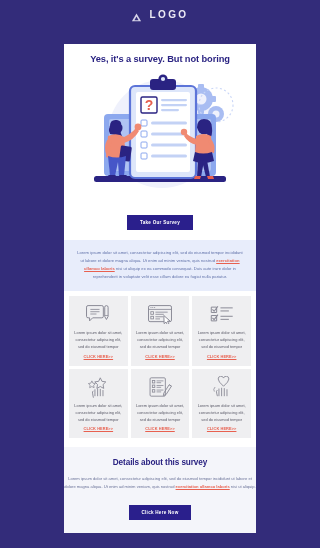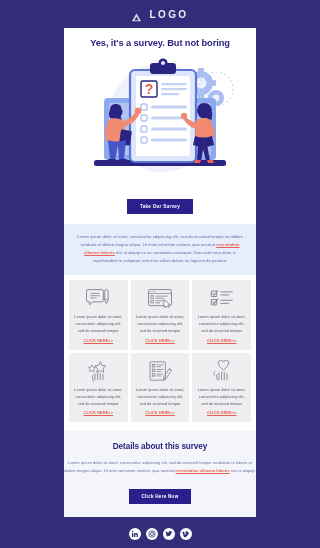--- a/index.html
+++ b/index.html
@@ -17,21 +17,21 @@
     justify-content: center; gap: 7px; text-align: center;
   }
   .logo-mark { width: 11px; height: 11px; display: block; }
   .logo-text {
     color: #EDEBF5; font-size: 10px; font-weight: 700;
     letter-spacing: 2.4px;
   }
 
   
   .email {
-    width: 192px; margin: 0 auto; background: #FFFFFF;
+    width: 192px; margin: 16px auto; background: #FFFFFF;
   }
 
   .headline {
     text-align: center; color: #2A2382;
     font-size: 9.3px; font-weight: 700;
     padding: 10px 8px 8px;
     letter-spacing: -0.1px;
   }
 
   

